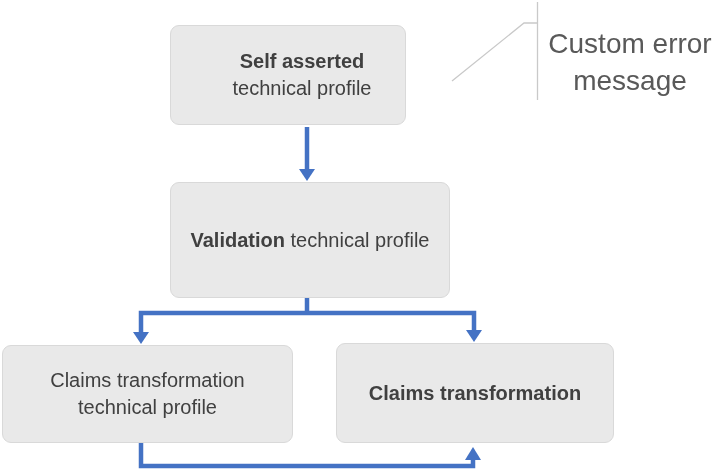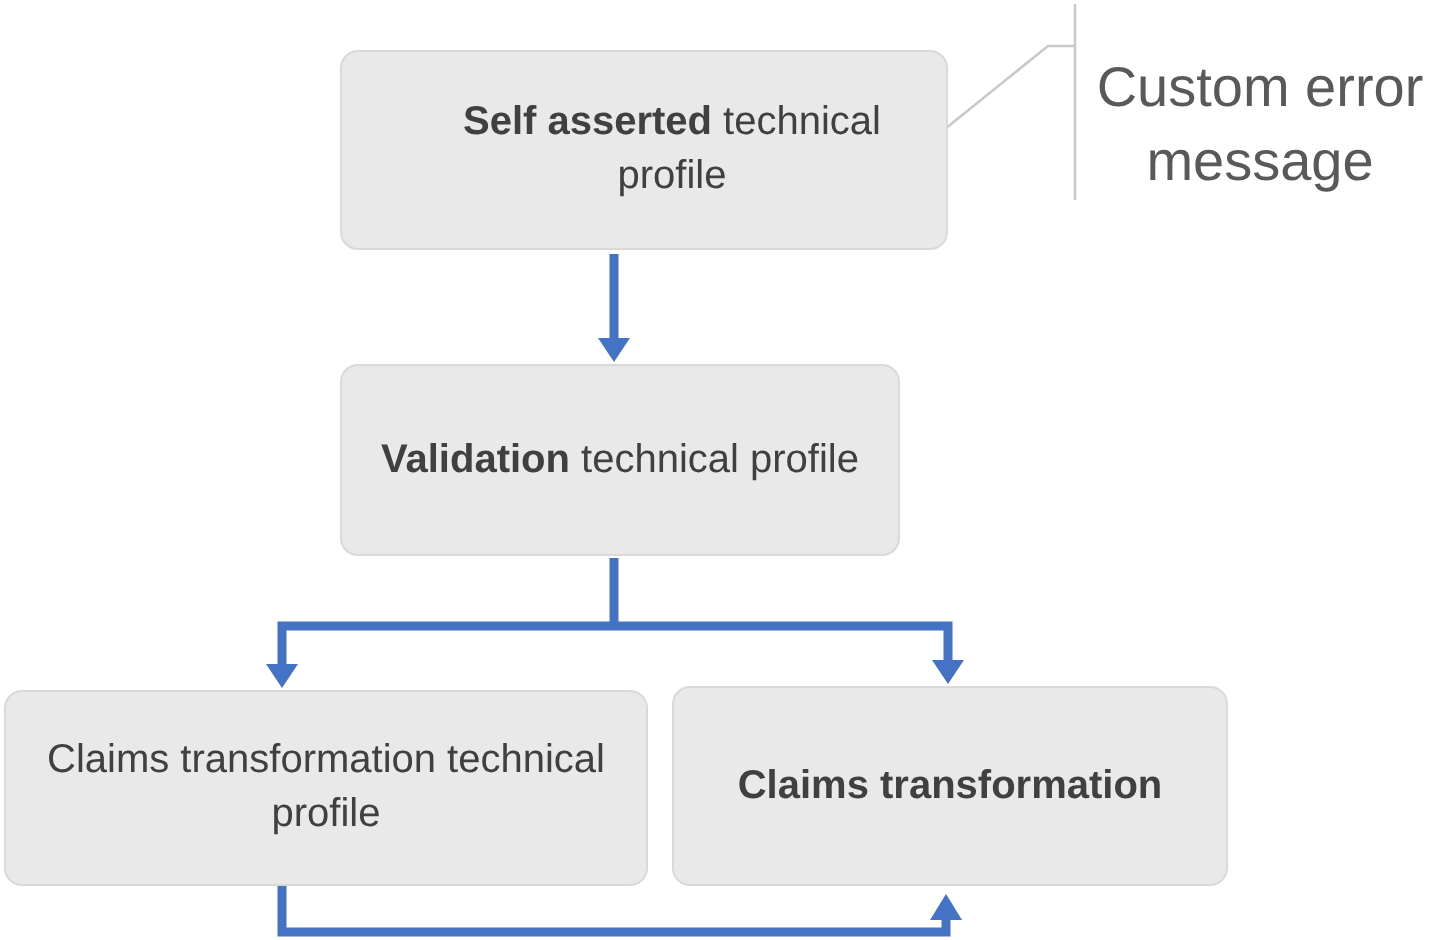--- a/index.html
+++ b/index.html
@@ -45,23 +45,23 @@
     color: var(--node-text);
     font-size: 20px;
     line-height: 1.35;
     display: flex;
     align-items: center;
     justify-content: center;
     text-align: center;
     padding: 0 12px;
   }
   .node .bold-part { font-weight: bold; }
-  .node-self-asserted      { left: 170px; top: 25px;  width: 304px; height: 100px; padding-left: 40px; }
-  .node-validation         { left: 170px; top: 182px; width: 280px; height: 96px; }
-  .node-claims-tp          { left: 2px;   top: 345px; width: 322px; height: 98px; }
+  .node-self-asserted      { left: 170px; top: 25px;  width: 236px; height: 100px; padding-left: 40px; }
+  .node-validation         { left: 170px; top: 182px; width: 280px; height: 116px; }
+  .node-claims-tp          { left: 2px;   top: 345px; width: 291px; height: 98px; }
   .node-claims-transform   { left: 336px; top: 343px; width: 278px; height: 100px; }
   .callout-text {
     position: absolute;
     left: 547px; top: 26px;
     width: 166px;
     text-align: center;
     font-size: 28px;
     line-height: 1.32;
     color: var(--callout-text);
   }

